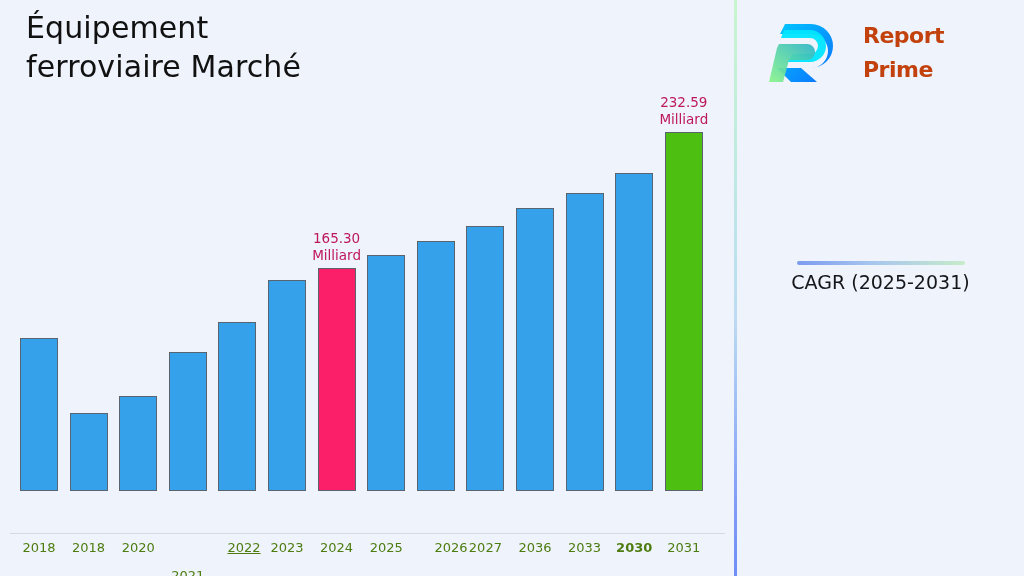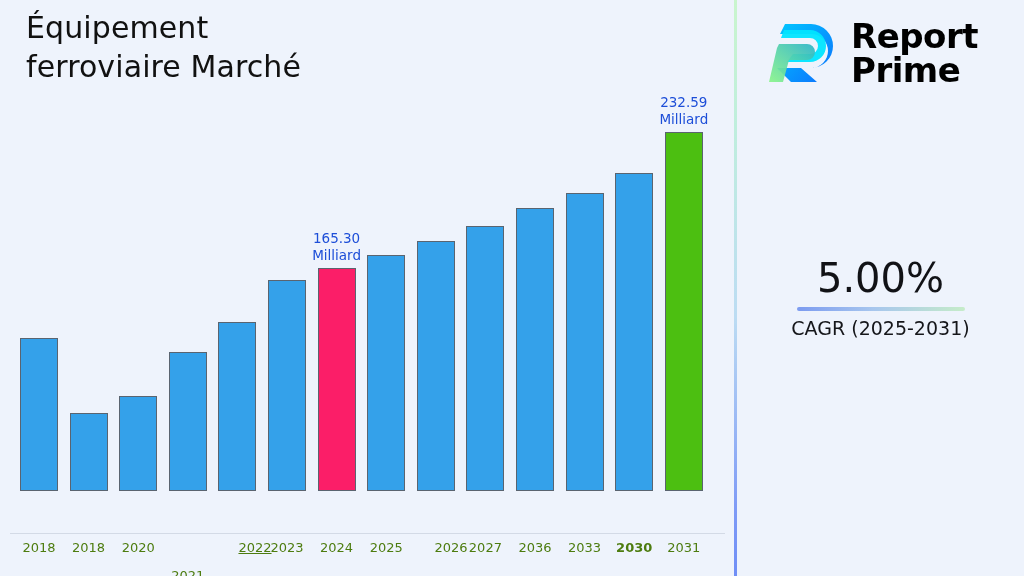--- a/index.html
+++ b/index.html
@@ -68,21 +68,21 @@
   }
 
   .bar-label {
     position: absolute;
     bottom: 100%;
     left: 50%;
     transform: translateX(-50%);
     margin-bottom: 4px;
     font-size: 13.5px;
     line-height: 17px;
-    color: #1d4ed8;
+    color: #be185d;
     text-align: center;
     white-space: pre-line;
     width: 110px;
   }
 
   
   #axis-line {
     position: absolute;
     left: 10px;
     top: 533px;
@@ -130,25 +130,25 @@
     align-items: center;
   }
 
   #logo-mark {
     width: 72px;
     height: 66px;
     flex: 0 0 auto;
   }
 
   #logo-text {
-    margin-left: 12px;
-    font-size: 34px;
+    margin-left: 24px;
+    font-size: 22px;
     font-weight: bold;
     line-height: 34px;
-    color: #000000;
+    color: #c2410c;
     letter-spacing: -0.5px;
     white-space: pre-line;
     font-family: "DejaVu Sans", "Liberation Sans", sans-serif;
   }
 
   #cagr-block {
     position: absolute;
     left: 0;
     top: 255px;
     width: 287px;
@@ -235,21 +235,21 @@
 Milliard</div>
         </div>
       </div>
 
     <div id="axis-line"></div>
 
   <div class="tick-label" style="left: 20px;">2018</div>
       <div class="tick-label" style="left: 69.6px;">2018</div>
       <div class="tick-label" style="left: 119.2px;">2020</div>
       <div class="tick-label" style="left: 168.8px; margin-top: 28px;">2021</div>
-      <div class="tick-label" style="left: 236px; text-decoration: underline;">2022</div>
+      <div class="tick-label" style="left: 225px; text-decoration: underline;">2022</div>
       <div class="tick-label" style="left: 268px;">2023</div>
       <div class="tick-label" style="left: 317.6px;">2024</div>
       <div class="tick-label" style="left: 367.2px;">2025</div>
       <div class="tick-label" style="left: 432px;">2026</div>
       <div class="tick-label" style="left: 466.4px;">2027</div>
       <div class="tick-label" style="left: 516px;">2036</div>
       <div class="tick-label" style="left: 565.6px;">2033</div>
       <div class="tick-label" style="left: 615.2px; font-weight: bold;">2030</div>
       <div class="tick-label" style="left: 664.8px;">2031</div>
     </div>
@@ -277,19 +277,18 @@
           <path d="M17 10 H43 A16 16 0 0 1 43 42 H20 L26 34 H43 A8 8 0 0 0 43 18 H14 Z" fill="#00e5ff" opacity="0.95"></path>
 
           <path d="M12 24 H40 A8 8 0 0 1 40 40 H22 L16 62 H2 L10 28 Z" fill="url(#gGreen)" opacity="0.92"></path>
         </svg>
       </span>
       <span id="logo-text">Report
 Prime</span>
     </div>
 
     <div id="cagr-block">
-      <div id="cagr-value">5.00%</div>
       <div id="cagr-rule"></div>
       <div id="cagr-caption">CAGR (2025-2031)</div>
     </div>
 
   </div>
 </div>
 
 </body></html>

